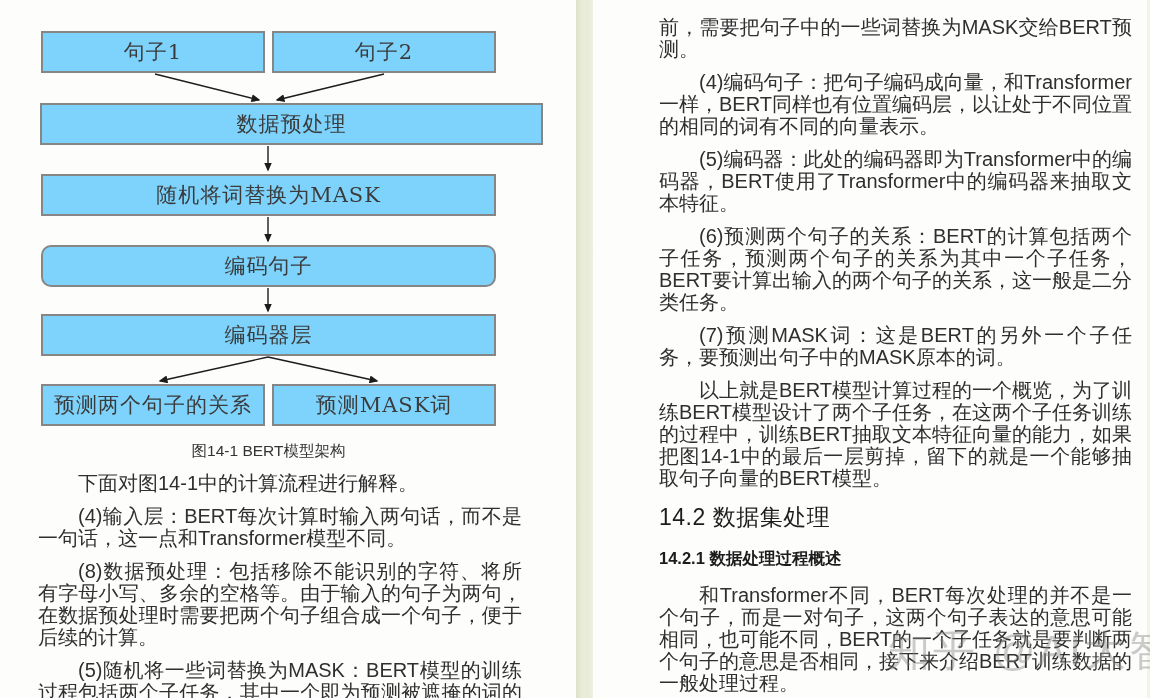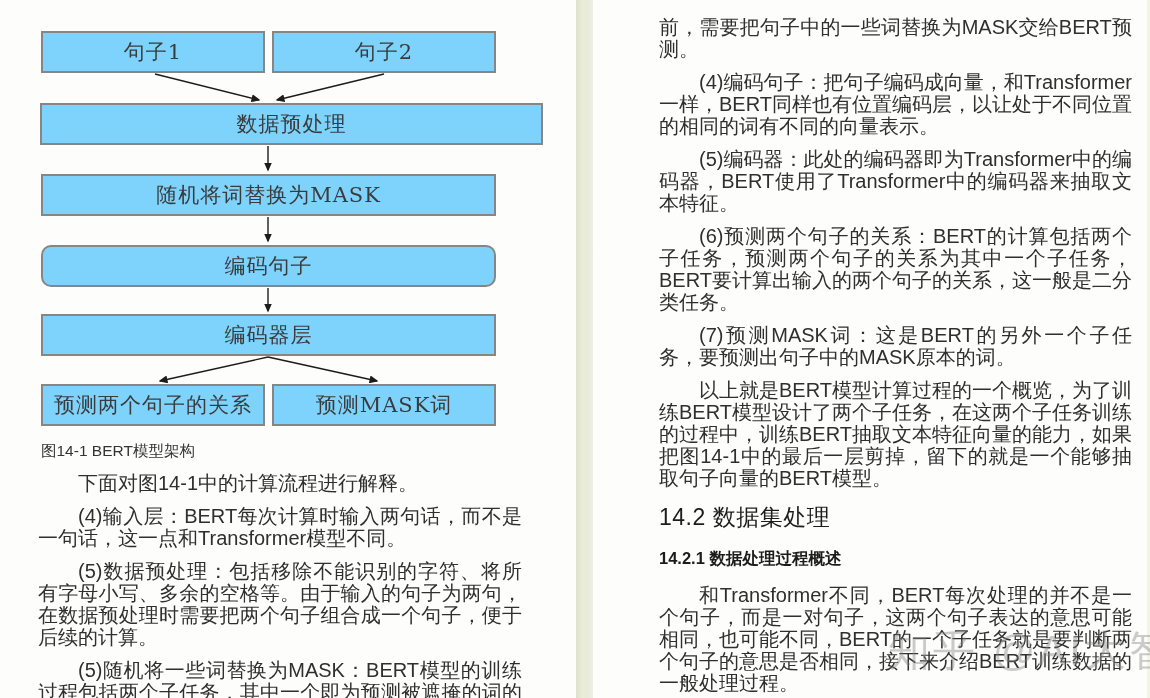--- a/index.html
+++ b/index.html
@@ -39,21 +39,21 @@
   .b-sent2        { left: 272px; top: 31px;  width: 224px; height: 42px; }
   .b-preprocess   { left: 40px;  top: 103px; width: 503px; height: 42px; }
   .b-mask         { left: 41px;  top: 174px; width: 455px; height: 42px; justify-content: center; }
   .b-encode       { left: 41px;  top: 245px; width: 455px; height: 42px; border-radius: 10px; }
   .b-encoder      { left: 41px;  top: 314px; width: 455px; height: 42px; }
   .b-predict-rel  { left: 41px;  top: 384px; width: 224px; height: 42px; }
   .b-predict-mask { left: 272px; top: 384px; width: 224px; height: 42px; }
   .arrows { position: absolute; left: 0; top: 0; }
   .figure-caption {
     position: absolute; left: 41px; top: 441px; width: 455px;
-    font-size: 15.5px; color: #333;
+    text-align: center; font-size: 15.5px; color: #333;
   }
 
   
   .text-col { position: absolute; }
   .col-left  { left: 38px;  top: 472px; width: 484px; }
   .col-right { left: 659px; top: 16px;  width: 473px; }
   .para {
     margin: 0 0 11px 0;
     font-size: 20px; line-height: 22px;
     text-align: justify; text-justify: inter-ideograph;
@@ -133,21 +133,21 @@
       <div class="dbox b-predict-mask">
         <span>预测MASK词</span>
       </div>
 
       <div class="figure-caption">图14-1 BERT模型架构</div>
     </div>
 
     <div class="text-col col-left">
       <p class="para indent">下面对图14-1中的计算流程进行解释。</p>
       <p class="para indent">(4)输入层：BERT每次计算时输入两句话，而不是一句话，这一点和Transformer模型不同。</p>
-      <p class="para indent">(5)数据预处理：包括移除不能识别的字符、将所有字母小写、多余的空格等。由于输入的句子为两句，在数据预处理时需要把两个句子组合成一个句子，便于后续的计算。</p>
+      <p class="para indent">(8)数据预处理：包括移除不能识别的字符、将所有字母小写、多余的空格等。由于输入的句子为两句，在数据预处理时需要把两个句子组合成一个句子，便于后续的计算。</p>
       <p class="para indent">(5)随机将一些词替换为MASK：BERT模型的训练过程包括两个子任务，其中一个即为预测被遮掩的词的原本的词，所以在计算之</p>
     </div>
   </div>
 
   <div class="gutter"></div>
 
   <div>
     <div class="text-col col-right">
       <p class="para">前，需要把句子中的一些词替换为MASK交给BERT预测。</p>
       <p class="para indent">(4)编码句子：把句子编码成向量，和Transformer一样，BERT同样也有位置编码层，以让处于不同位置的相同的词有不同的向量表示。</p>

